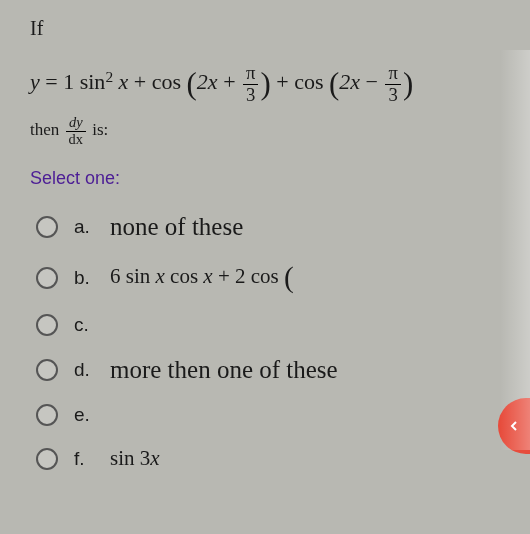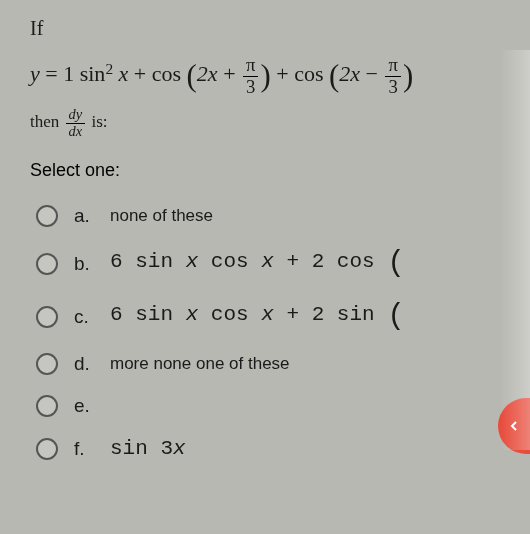--- a/index.html
+++ b/index.html
@@ -45,21 +45,21 @@
     .content {
       padding: 12px 30px 20px 30px;
       color: #1a1a1a;
     }
     .question-block {
       margin-bottom: 20px;
       line-height: 1.6;
     }
     .if-text {
       font-size: 20px;
-      margin-bottom: 8px;
+      margin-bottom: 16px;
       font-family: Liberation Serif, serif;
     }
     .equation {
       font-size: 22px;
       font-style: italic;
       margin-bottom: 6px;
       white-space: nowrap;
     }
     .then-line {
       font-size: 17px;
@@ -81,21 +81,21 @@
       display: block;
       padding: 0 3px;
       line-height: 1.1;
     }
     .lparen, .rparen {
       font-size: 1.4em;
       vertical-align: -0.15em;
     }
     .select-one {
       font-size: 18px;
-      color: #000000;
+      color: #4c1d95;
       margin-bottom: 24px;
       font-family: Arial, sans-serif;
     }
     .options {
       margin-left: 6px;
     }
     .option {
       display: flex;
       align-items: center;
       margin-bottom: 20px;
@@ -110,25 +110,25 @@
       flex-shrink: 0;
       background: rgba(255,255,255,0.2);
     }
     .option-letter {
       font-family: Arial, sans-serif;
       font-size: 19px;
       margin-right: 16px;
       min-width: 20px;
     }
     .option-text {
-      font-family: Liberation Sans, sans-serif;
-      font-size: 17px;
+      font-family: Liberation Serif, serif;
+      font-size: 25px;
     }
     .option-math {
-      font-family: Liberation Mono, monospace;
+      font-family: Liberation Serif, serif;
       font-size: 21px;
     }
     sup {
       font-size: 0.7em;
       vertical-align: 0.5em;
     }
   </style>
 </head>
 <body>
 
@@ -146,21 +146,21 @@
       <span style="font-style:normal"> </span><span style="font-style:normal">+</span>
       <span class="frac" style="font-style:normal"><span class="num">π</span><span class="den">3</span></span><span class="rparen" style="font-style:normal">)</span>
       <span style="font-style:normal"> </span><span style="font-style:normal">+</span>
       <span> </span><span style="font-style:normal">cos</span>
       <span class="lparen" style="font-style:normal">(</span><span>2x</span>
       <span style="font-style:normal"> </span><span style="font-style:normal">−</span>
       <span class="frac" style="font-style:normal"><span class="num">π</span><span class="den">3</span></span><span class="rparen" style="font-style:normal">)</span>
     </div>
     <div class="then-line">
       <span>then</span>
-      <span class="frac"><span class="num" style="font-style:italic">dy</span><span class="den" style="font-style:italic">dx</span></span>
+      <span class="frac"><span class="num" style="font-style:italic">dy</span><span class="den" style="">dx</span></span>
       <span> </span><span>is:</span>
     </div>
   </div>
 
   <div class="select-one">Select one:</div>
 
   <div class="options">
 
     <div class="option">
       <div class="radio"></div>
@@ -172,29 +172,26 @@
       <div class="radio"></div>
       <span class="option-letter">b.</span>
       <span class="option-math">
         <span style="font-style:normal">6 sin </span><span style="font-style:italic">x</span><span style="font-style:normal"> cos </span><span style="font-style:italic">x</span><span style="font-style:normal"> + 2 cos </span><span class="lparen" style="font-style:normal">(</span>
       </span>
     </div>
 
     <div class="option">
       <div class="radio"></div>
       <span class="option-letter">c.</span>
-      <span class="option-math">
-        <span style="font-style:normal">6 sin </span><span style="font-style:italic">x</span><span style="font-style:normal"> cos </span><span style="font-style:italic">x</span><span style="font-style:normal"> + 2 sin </span><span class="lparen" style="font-style:normal">(</span>
-      </span>
     </div>
 
     <div class="option">
       <div class="radio"></div>
       <span class="option-letter">d.</span>
-      <span class="option-text">more none one of these</span>
+      <span class="option-text">more then one of these</span>
     </div>
 
     <div class="option">
       <div class="radio"></div>
       <span class="option-letter">e.</span>
     </div>
 
     <div class="option">
       <div class="radio"></div>
       <span class="option-letter">f.</span>

